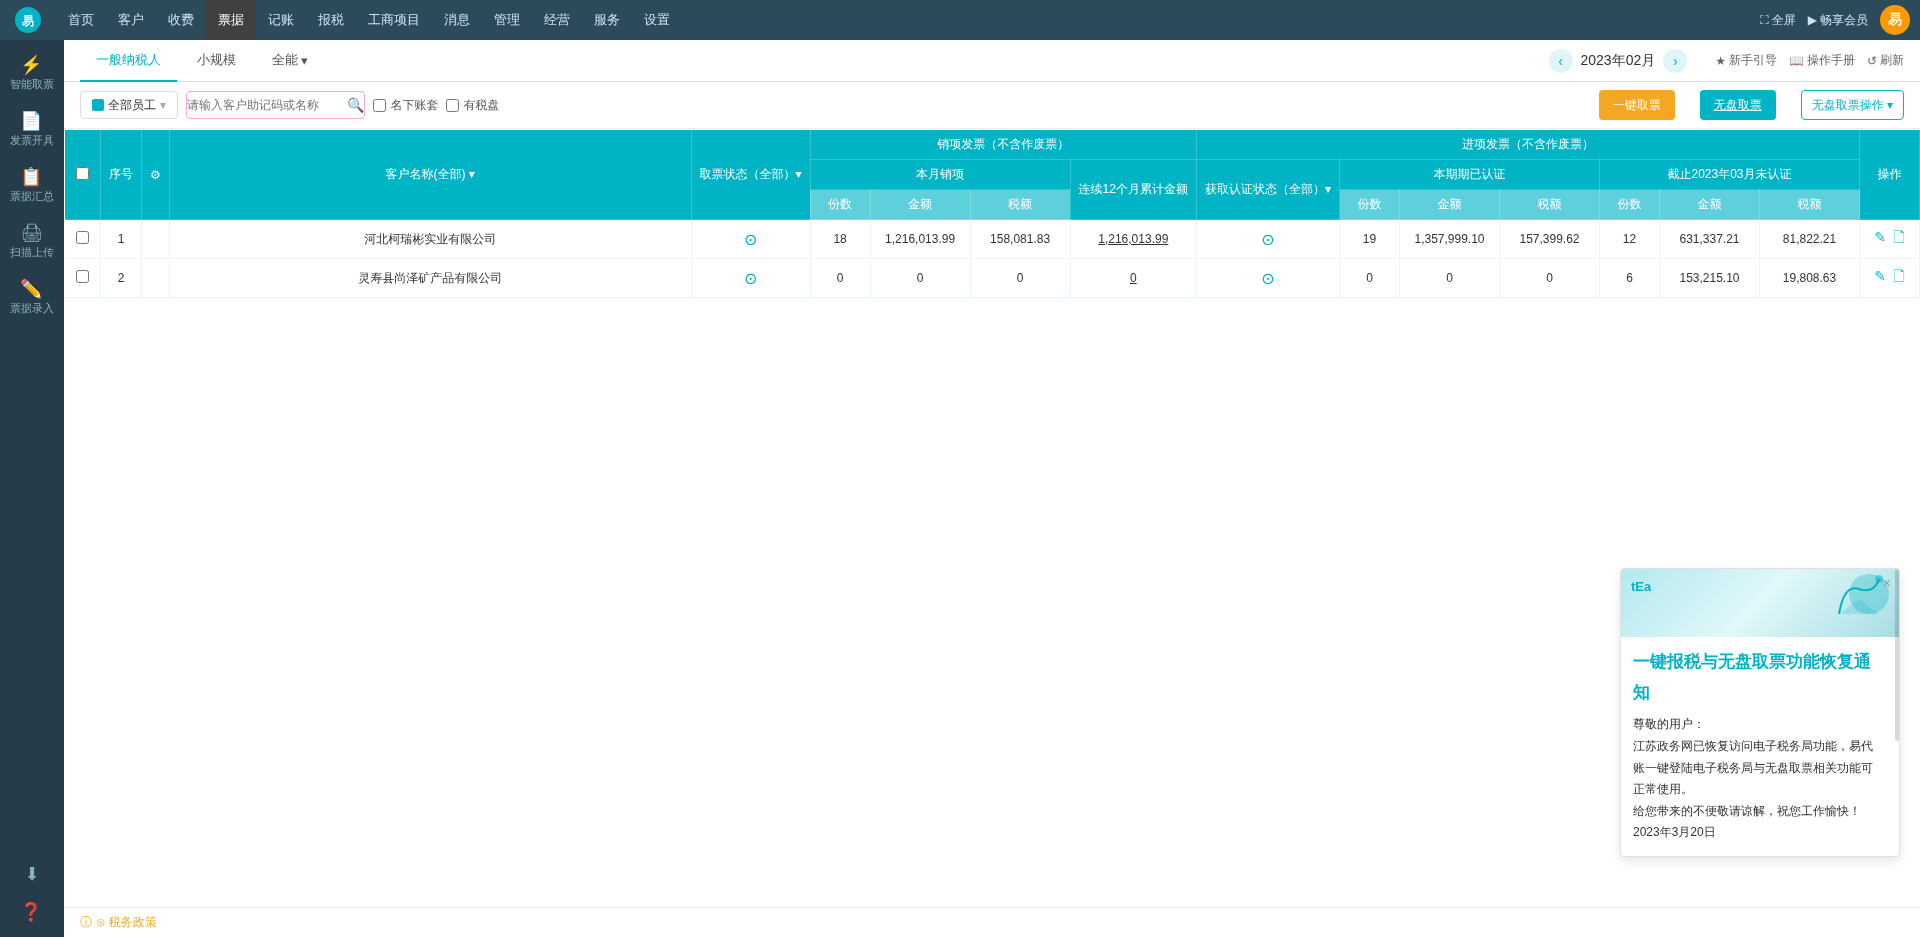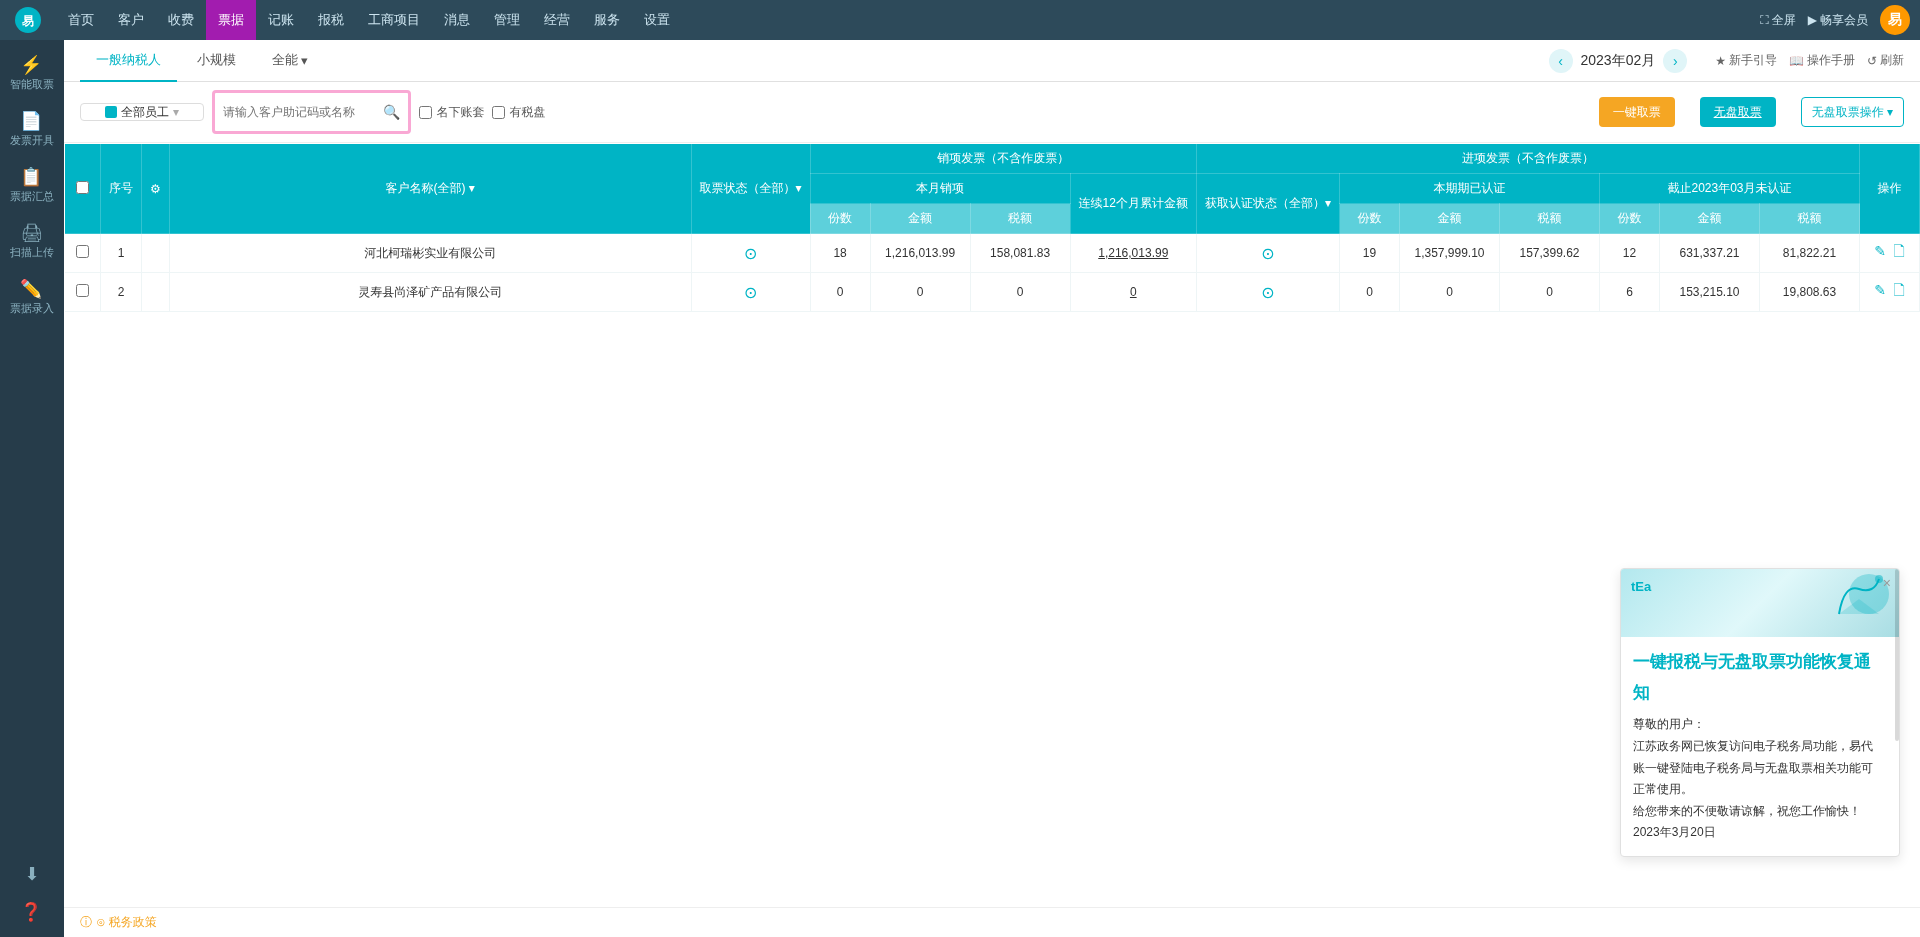--- a/index.html
+++ b/index.html
@@ -30,21 +30,21 @@
     .top-nav .nav-item {
       padding: 0 12px;
       height: 40px;
       display: flex;
       align-items: center;
       cursor: pointer;
       font-size: 13px;
       color: #cce4ef;
     }
     .top-nav .nav-item.active {
-      background: #a21caf;
+      background: #404040;
       color: #fff;
     }
     .top-nav .right-actions {
       display: flex;
       align-items: center;
       gap: 12px;
       font-size: 12px;
       color: #cce4ef;
     }
     .top-nav .right-actions span { cursor: pointer; display: flex; align-items: center; gap: 3px; }
@@ -167,42 +167,42 @@
       display: flex;
       align-items: center;
       gap: 8px;
       border-bottom: 1px solid #eee;
     }
     .employee-select {
       display: flex;
       align-items: center;
       border: 1px solid #ddd;
       border-radius: 4px;
-      padding: 3px 24px;
+      padding: 3px 11px;
       font-size: 12px;
       cursor: pointer;
       background: #fff;
       color: #333;
       min-width: 80px;
-      height: 18px;
+      height: 28px;
     }
     .employee-select .es-icon {
       width: 12px; height: 12px;
       background: #00b4c5;
       border-radius: 2px;
       margin-right: 4px;
       display: inline-block;
     }
     .search-input-wrap {
       display: flex;
       align-items: center;
-      border: 3px solid #f9a8d4;
+      border: 1px solid #f9a8d4;
       border-radius: 4px;
-      padding: 0 8px;
-      height: 44px;
+      padding: 0 0;
+      height: 28px;
       background: #fff;
     }
     .search-input-wrap input {
       border: none;
       outline: none;
       font-size: 12px;
       color: #666;
       width: 160px;
     }
     .search-input-wrap .search-icon-btn {

